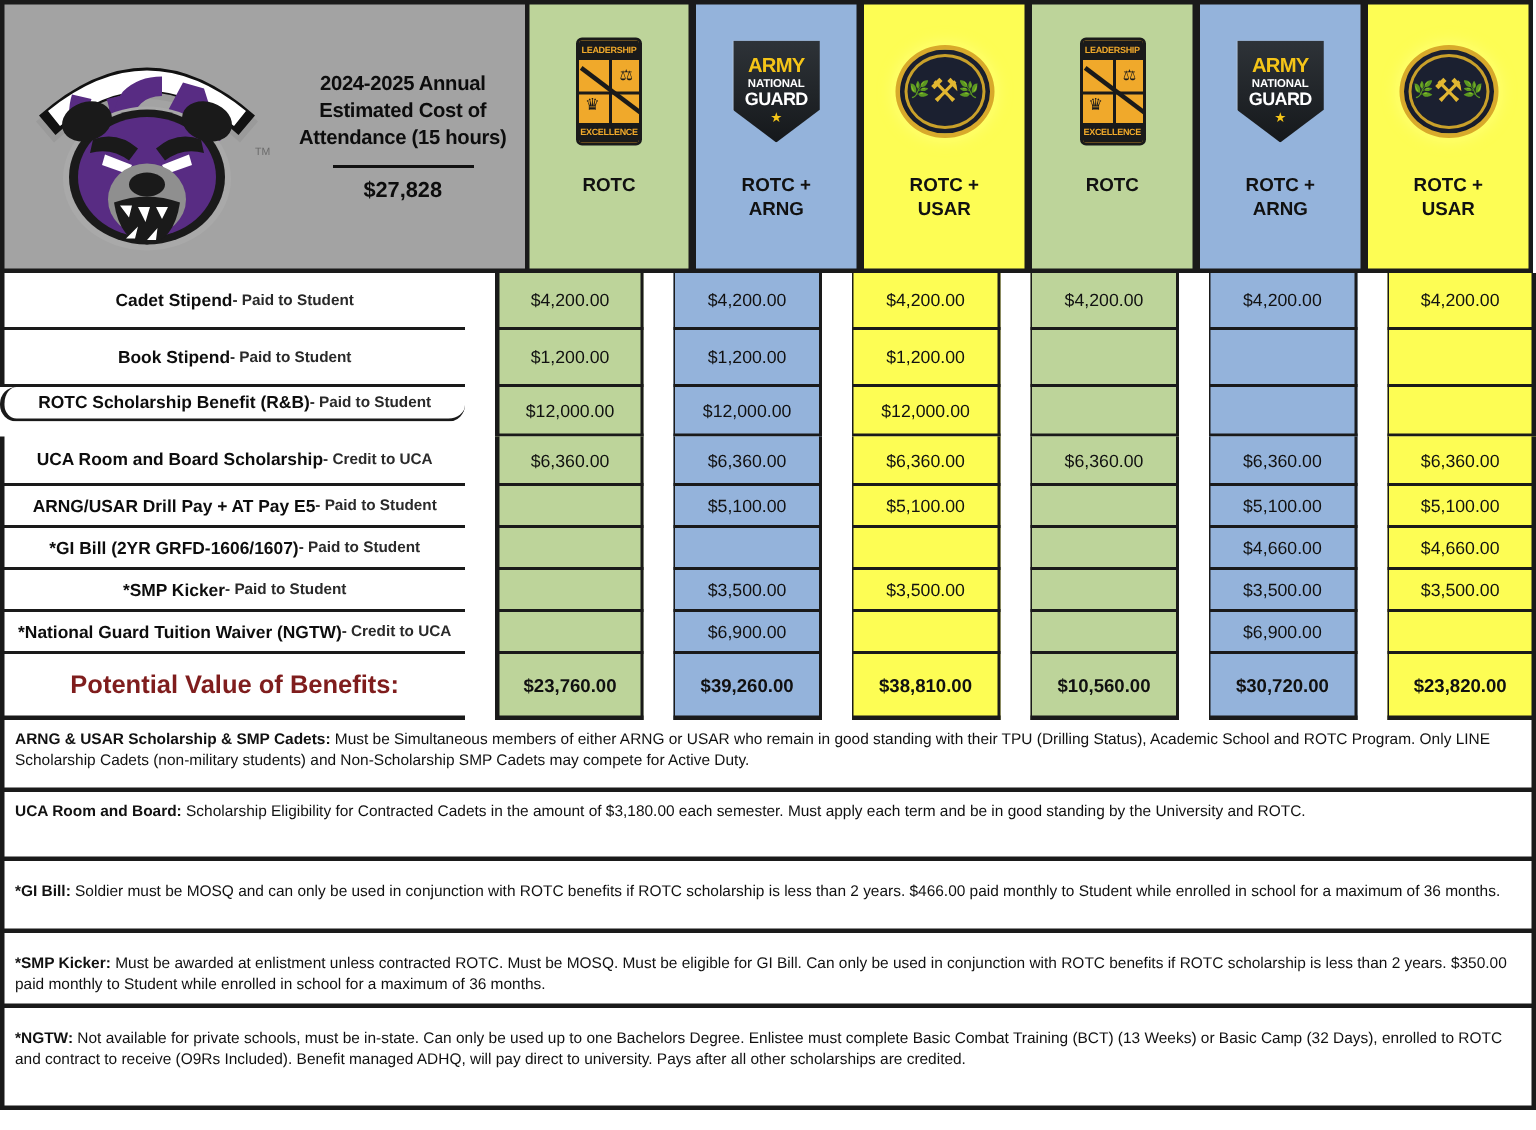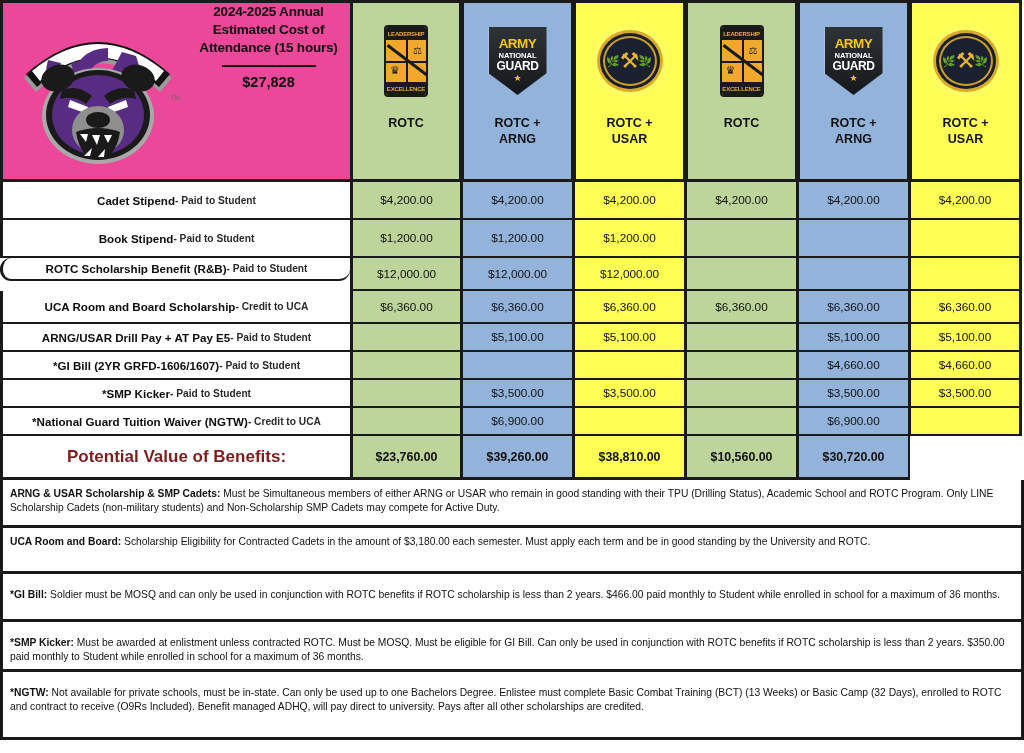--- a/index.html
+++ b/index.html
@@ -15,22 +15,22 @@
     overflow: hidden;
   }
 
   
   .top-area { display: flex; width: 1024px; height: 182px; }
 
   .brand-box {
     width: 350px; height: 182px;
     border: 3px solid #1a1a1a;
     border-right: none;
-    display: flex; 
-    background: #ec4899;
+    display: flex; align-items: center;
+    background: #a3a3a3;
     position: relative;
   }
   .logo-wrap {
     width: 190px; height: 170px;
     display: flex; align-items: center; justify-content: center;
     position: relative; flex: none;
   }
   .title-wrap {
     flex: 1; text-align: center;
     padding-right: 6px;
@@ -76,21 +76,21 @@
   .group-cell {
     height: 30px;
     border: 2px solid #1a1a1a; border-top: none;
     display: flex; align-items: center; justify-content: center;
     font-size: 13px; color: #111;
   }
   .group-cell.sch    { width: 340px; background: #d6d6d6; border-left: 3px solid #1a1a1a; }
   .group-cell.nonsch { width: 334px; background: #bfbfbf; border-right: 3px solid #1a1a1a; }
 
   
-  .row { display: flex; width: 1024px; }
+  .row { display: flex; width: 1024px; gap: 20px; }
   .rowlabel {
     width: 350px;
     border: 2px solid #1a1a1a;
     border-top: none; border-right: none;
     border-left-width: 3px;
     background: #fff;
     display: flex; align-items: center; justify-content: center;
     text-align: center; padding: 0 6px;
   }
   .rl-main { font-size: 11.6px; font-weight: bold; color: #0d0d0d; }
@@ -445,20 +445,21 @@
       </div>
       <div class="row total">
         <div class="rowlabel" style="height: 44px;">
           <span class="rl-total">Potential Value of Benefits:</span>
         </div>
         <div class="cell green c0" style="height: 44px;">$23,760.00</div>
         <div class="cell blue c1" style="height: 44px;">$39,260.00</div>
         <div class="cell yellow c2" style="height: 44px;">$38,810.00</div>
         <div class="cell green c3" style="height: 44px;">$10,560.00</div>
         <div class="cell blue c4" style="height: 44px;">$30,720.00</div>
+        <div class="cell yellow c5" style="height: 44px;">$23,820.00</div>
       </div>
     </div>
 
   <div id="notes-host">
       <div class="note" style="height: 48px;"><b>ARNG &amp; USAR Scholarship &amp; SMP Cadets:</b><span> Must be Simultaneous members of either ARNG or USAR who remain in good standing with their TPU (Drilling Status), Academic School and ROTC Program.  Only LINE Scholarship Cadets (non-military students) and Non-Scholarship SMP Cadets may compete for Active Duty.</span></div>
       <div class="note" style="height: 46px;"><b>UCA Room and Board:</b><span>  Scholarship Eligibility for Contracted Cadets in the amount of $3,180.00 each semester. Must apply each term and be in good standing by the University and ROTC.</span></div>
       <div class="note tall" style="height: 48px;"><b>*GI Bill:</b><span> Soldier must be MOSQ and can only be used in conjunction with ROTC benefits if ROTC scholarship is less than 2 years. $466.00 paid monthly to Student while enrolled in school for a maximum of 36 months.</span></div>
       <div class="note tall" style="height: 50px;"><b>*SMP Kicker:</b><span> Must be awarded at enlistment unless contracted ROTC. Must be MOSQ. Must be eligible for GI Bill. Can only be used in conjunction with ROTC benefits if ROTC scholarship is less than 2 years. $350.00 paid monthly to Student while enrolled in school for a maximum of 36 months.</span></div>
       <div class="note tall" style="height: 68px;"><b>*NGTW:</b><span> Not available for private schools, must be in-state. Can only be used up to one Bachelors Degree.  Enlistee must complete Basic Combat Training (BCT) (13 Weeks) or Basic Camp (32 Days), enrolled to ROTC and contract to receive (O9Rs Included). Benefit managed ADHQ, will pay direct to university. Pays after all other scholarships are credited.</span></div>
     </div>

